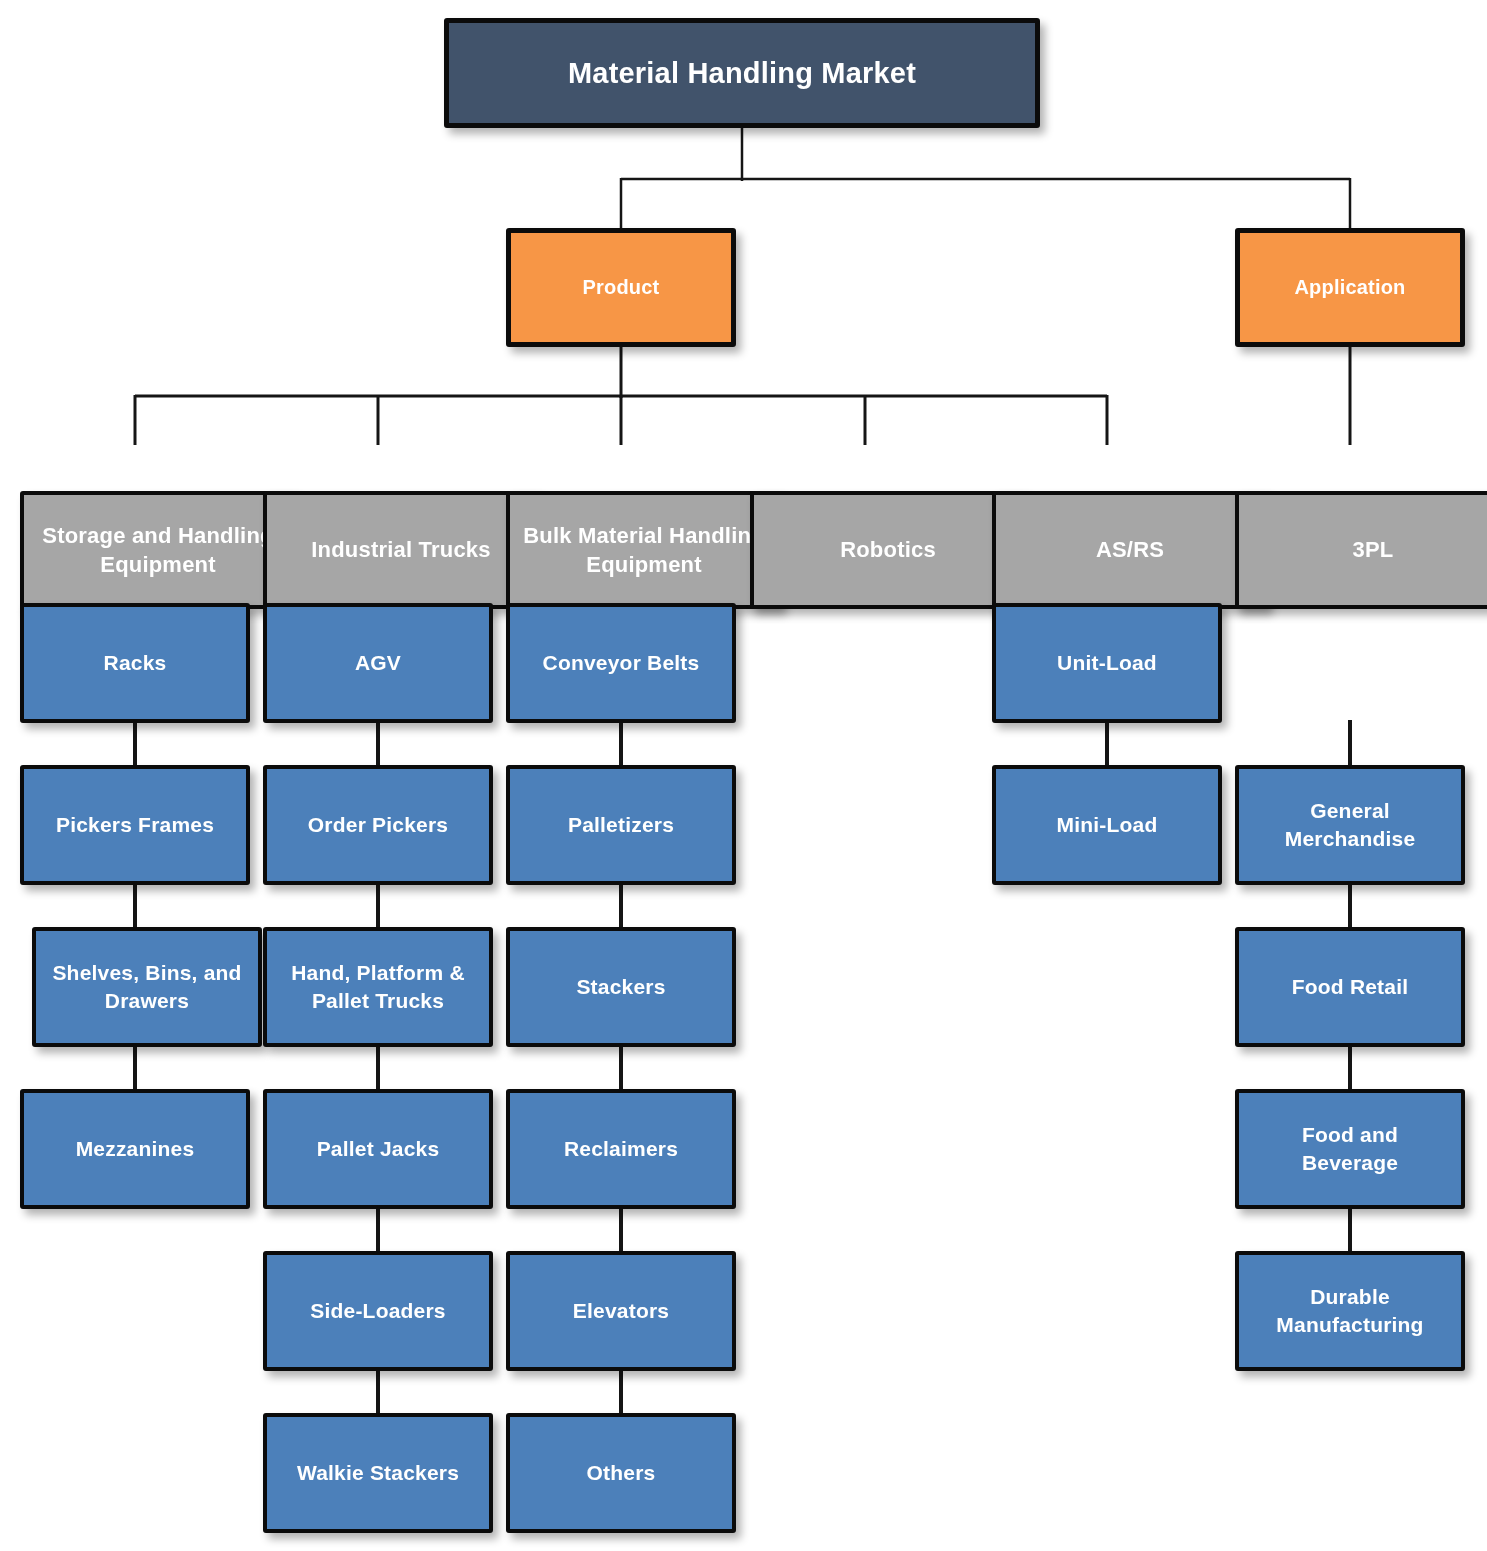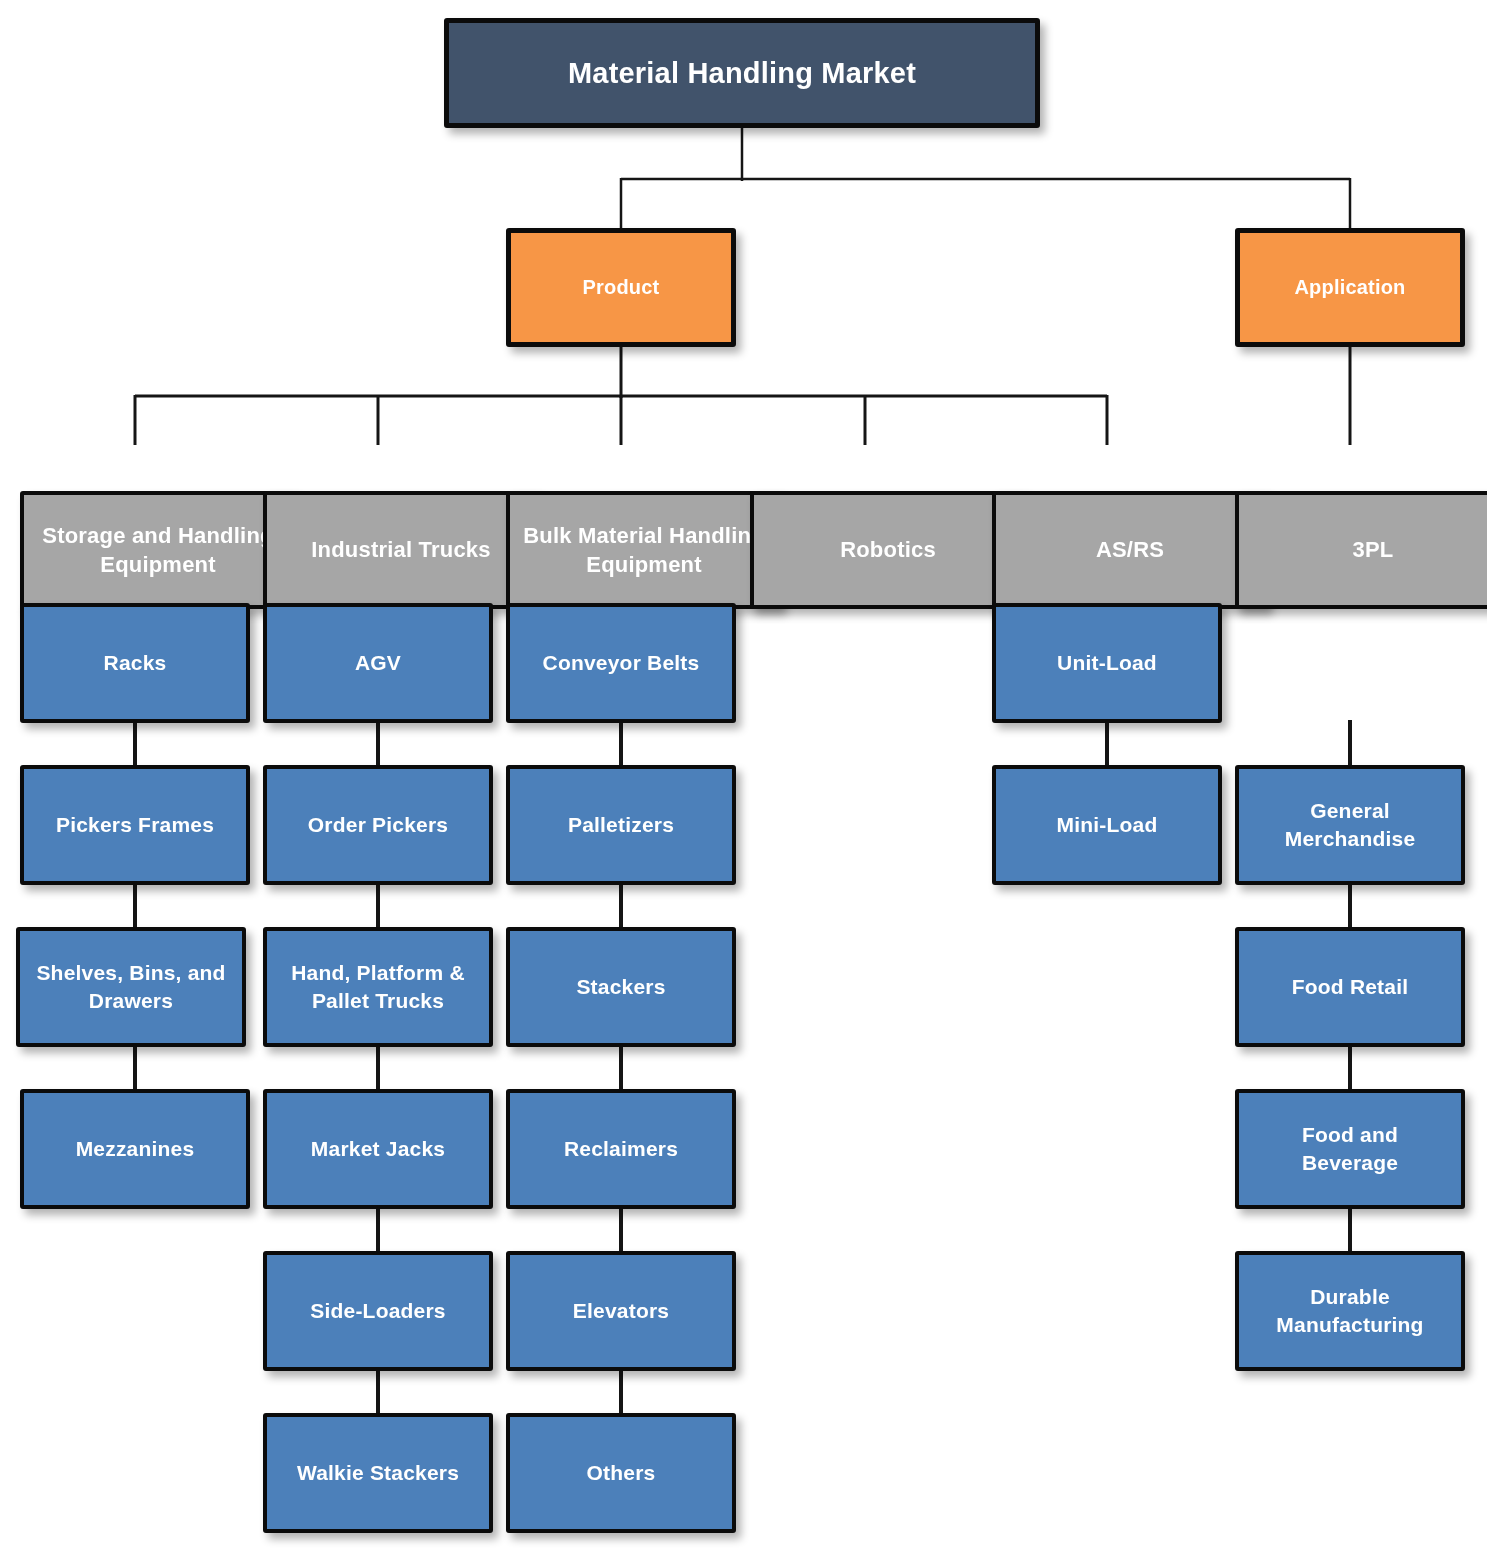--- a/index.html
+++ b/index.html
@@ -121,27 +121,27 @@
 
   <div class="node cat" style="left:20px;top:443px">Storage and Handling Equipment</div>
   <div class="node cat" style="left:263px;top:443px">Industrial Trucks</div>
   <div class="node cat" style="left:506px;top:443px">Bulk Material Handling Equipment</div>
   <div class="node cat" style="left:750px;top:443px">Robotics</div>
   <div class="node cat" style="left:992px;top:443px">AS/RS</div>
   <div class="node cat" style="left:1235px;top:443px">3PL</div>
 
   <div class="node leaf" style="left:20px;top:603px">Racks</div>
   <div class="node leaf" style="left:20px;top:765px">Pickers Frames</div>
-  <div class="node leaf" style="left:16px;top:927px">Shelves, Bins, and Drawers</div>
+  <div class="node leaf" style="left:32px;top:927px">Shelves, Bins, and Drawers</div>
   <div class="node leaf" style="left:20px;top:1089px">Mezzanines</div>
 
   <div class="node leaf" style="left:263px;top:603px">AGV</div>
   <div class="node leaf" style="left:263px;top:765px">Order Pickers</div>
   <div class="node leaf" style="left:263px;top:927px">Hand, Platform &amp; Pallet Trucks</div>
-  <div class="node leaf" style="left:263px;top:1089px">Market Jacks</div>
+  <div class="node leaf" style="left:263px;top:1089px">Pallet Jacks</div>
   <div class="node leaf" style="left:263px;top:1251px">Side-Loaders</div>
   <div class="node leaf" style="left:263px;top:1413px">Walkie Stackers</div>
 
   <div class="node leaf" style="left:506px;top:603px">Conveyor Belts</div>
   <div class="node leaf" style="left:506px;top:765px">Palletizers</div>
   <div class="node leaf" style="left:506px;top:927px">Stackers</div>
   <div class="node leaf" style="left:506px;top:1089px">Reclaimers</div>
   <div class="node leaf" style="left:506px;top:1251px">Elevators</div>
   <div class="node leaf" style="left:506px;top:1413px">Others</div>
 

